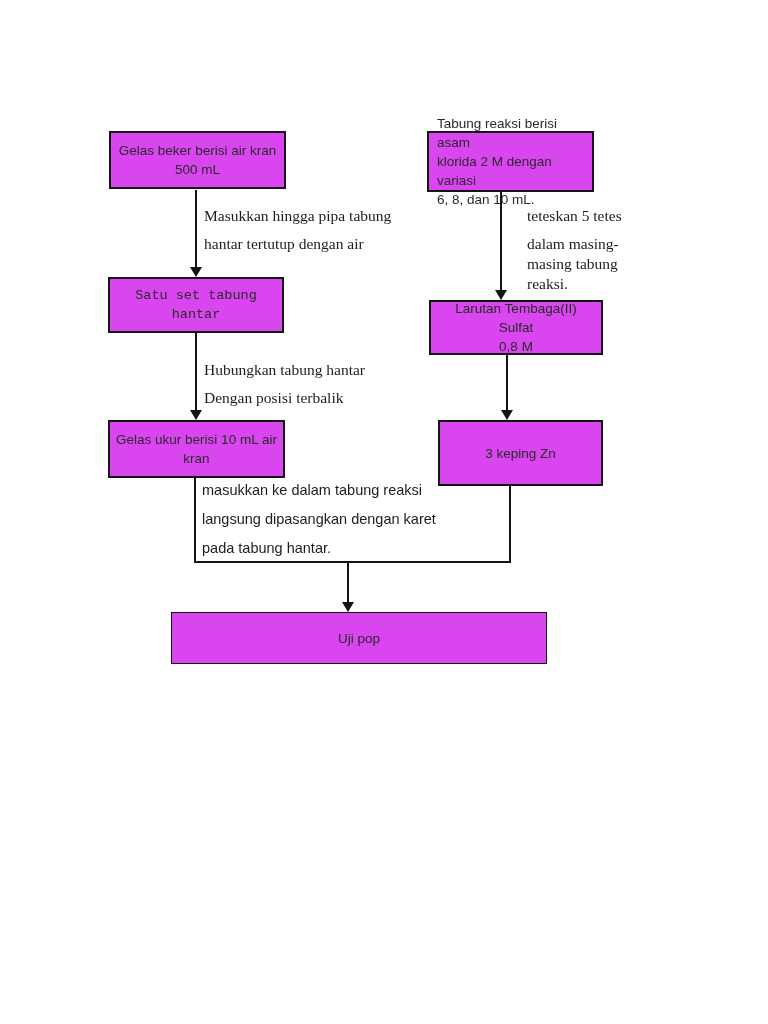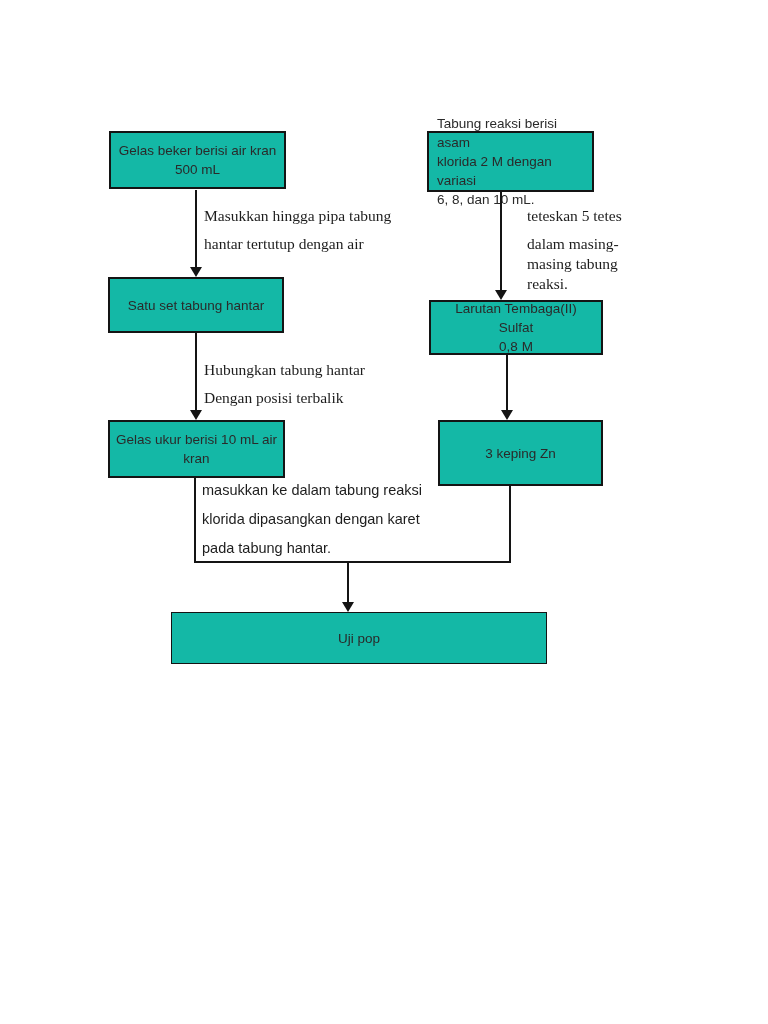--- a/index.html
+++ b/index.html
@@ -26,21 +26,21 @@
     font-weight: normal;
     color: #111111;
     white-space: nowrap;
   }
   .title .bold { font-weight: bold; }
 
   .box {
     position: absolute;
     box-sizing: border-box;
     border: 2px solid #141414;
-    background: #14b8a6;
+    background: #d946ef;
     display: flex;
     align-items: center;
     justify-content: center;
     text-align: center;
     font-family: "Liberation Sans", sans-serif;
     font-size: 13.5px;
     line-height: 19px;
     color: #2a2a2a;
     white-space: pre-line;
     padding: 2px 6px;
@@ -90,21 +90,21 @@
 </style>
 </head>
 <body>
 
 <div class="page">
 
 
   <div class="box" style="left:109px; top:131px; width:177px; height:58px;">Gelas beker berisi air kran
 500 mL</div>
 
-  <div class="box" style="left:108px; top:277px; width:176px; height:56px;">Satu set tabung hantar</div>
+  <div class="box" style="left:108px; top:277px; width:176px; height:56px;font-family:Liberation Mono, monospace;">Satu set tabung hantar</div>
 
   <div class="box" style="left:108px; top:420px; width:177px; height:58px;">Gelas ukur berisi 10 mL air
 kran</div>
 
   <div class="box left-align" style="left:427px; top:131px; width:167px; height:61px;">Tabung reaksi berisi asam
 klorida 2 M dengan variasi
 6, 8, dan 10 mL.</div>
 
   <div class="box" style="left:429px; top:300px; width:174px; height:55px;">Larutan Tembaga(II) Sulfat
 0,8 M</div>
@@ -141,21 +141,21 @@
     <div class="arrowhead" style="left:342px; top:602px;"></div>
   </div>
 
   <div class="ann serif" style="left:204px; top:202px;">Masukkan hingga pipa tabung
 hantar tertutup dengan air</div>
 
   <div class="ann serif" style="left:204px; top:356px;">Hubungkan tabung hantar
 Dengan posisi terbalik</div>
 
   <div class="ann sans" style="left:202px; top:476px;">masukkan ke dalam tabung reaksi
-klorida dipasangkan dengan karet
+langsung dipasangkan dengan karet
 pada tabung hantar.</div>
 
   <div class="ann serif" style="left:527px; top:202px;">teteskan 5 tetes</div>
 
   <div class="ann serif tight" style="left:527px; top:234px;">dalam masing-
 masing tabung
 reaksi.</div>
 
 </div>
 

